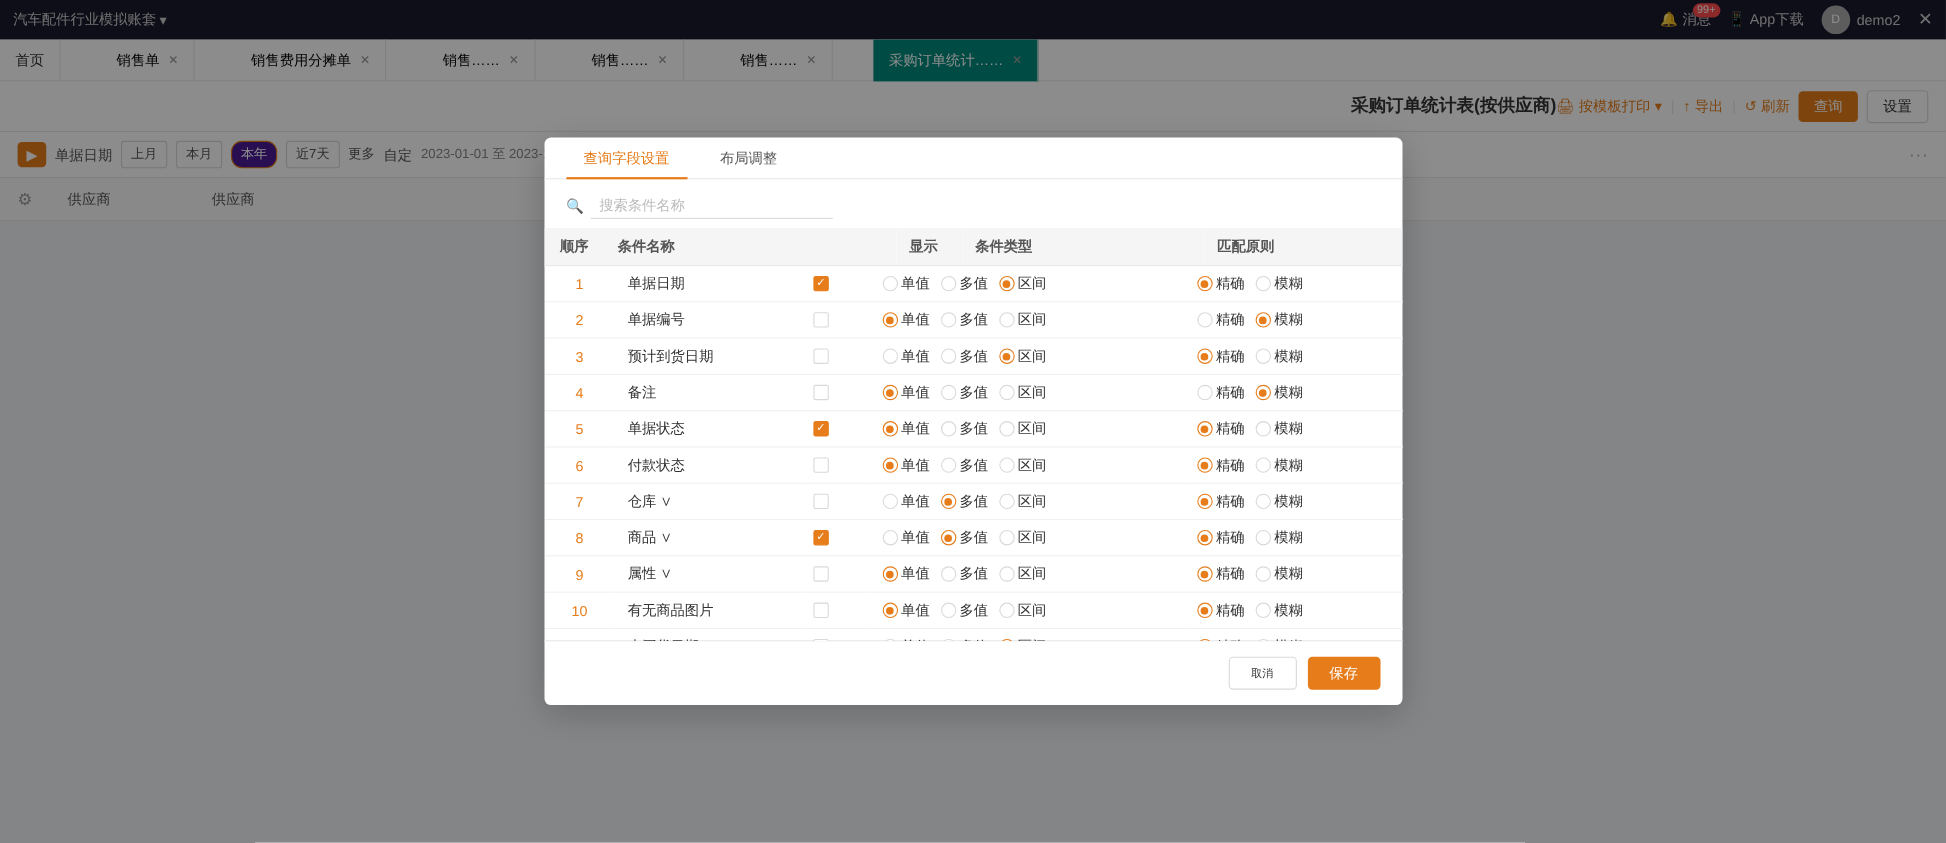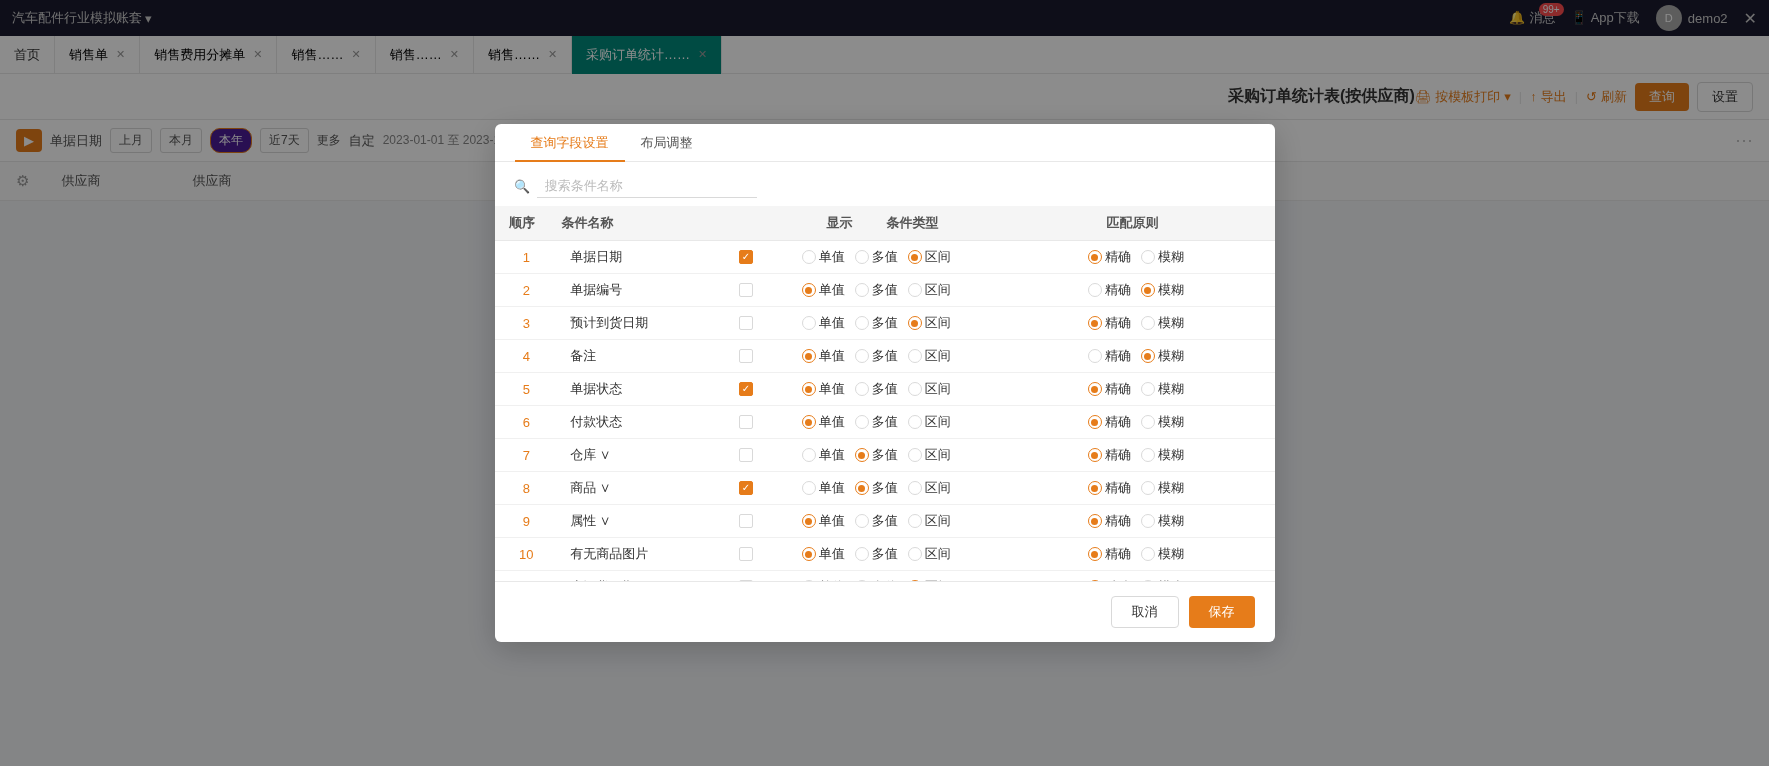--- a/index.html
+++ b/index.html
@@ -21,20 +21,21 @@
     .avatar { width: 26px; height: 26px; border-radius: 50%; background: #aaa; display: inline-flex; align-items: center; justify-content: center; color: #fff; font-size: 11px; }
 
     
     .tabbar {
       height: 38px;
       background: #fff;
       display: flex;
       align-items: center;
       padding: 0 0 0 0;
       border-bottom: 1px solid #e8e8e8;
+      gap: 37px;
     }
     .tab-item {
       height: 38px;
       padding: 0 14px;
       display: flex;
       align-items: center;
       font-size: 13px;
       cursor: pointer;
       border-right: 1px solid #e8e8e8;
       gap: 6px;
@@ -101,21 +102,21 @@
       display: flex;
       align-items: center;
       justify-content: space-between;
       padding: 14px 20px 10px 20px;
       border-bottom: 1px solid #e8e8e8;
     }
     .dialog-title { font-size: 15px; font-weight: bold; color: #333; }
     .dialog-close { font-size: 18px; color: #999; cursor: pointer; line-height: 1; }
 
     
-    .dialog-tabs { display: flex; padding: 0 20px; border-bottom: 1px solid #e8e8e8; }
+    .dialog-tabs { display: flex; padding: 0 20px; border-bottom: 1px solid #e8e8e8; gap: 14px; }
     .dialog-tab {
       padding: 10px 16px 8px 16px;
       font-size: 13px;
       cursor: pointer;
       color: #555;
       border-bottom: 2px solid transparent;
       margin-bottom: -1px;
     }
     .dialog-tab.active { color: #e67c1a; border-bottom: 2px solid #e67c1a; font-weight: 500; }
 
@@ -183,21 +184,21 @@
     .scroll-area::-webkit-scrollbar-thumb { background: #ccc; border-radius: 3px; }
 
     
     .dialog-footer {
       padding: 14px 20px;
       display: flex;
       justify-content: flex-end;
       gap: 10px;
       border-top: 1px solid #e8e8e8;
     }
-    .btn-cancel { background: #fff; border: 1px solid #d9d9d9; border-radius: 4px; padding: 6px 20px; cursor: pointer; font-size: 13px; color: #333; }
+    .btn-cancel { background: #fff; border: 1px solid #d9d9d9; border-radius: 4px; padding: 6px 20px; cursor: pointer; font-size: 10px; color: #333; }
     .btn-save { background: #e67c1a; color: #fff; border: none; border-radius: 4px; padding: 6px 20px; cursor: pointer; font-size: 13px; }
     .table-bg { background: #fff; }
     .table-row-head {
       display: flex;
       align-items: center;
       background: #fafafa;
       border-bottom: 1px solid #e8e8e8;
       padding: 6px 16px;
       gap: 12px;
     }

